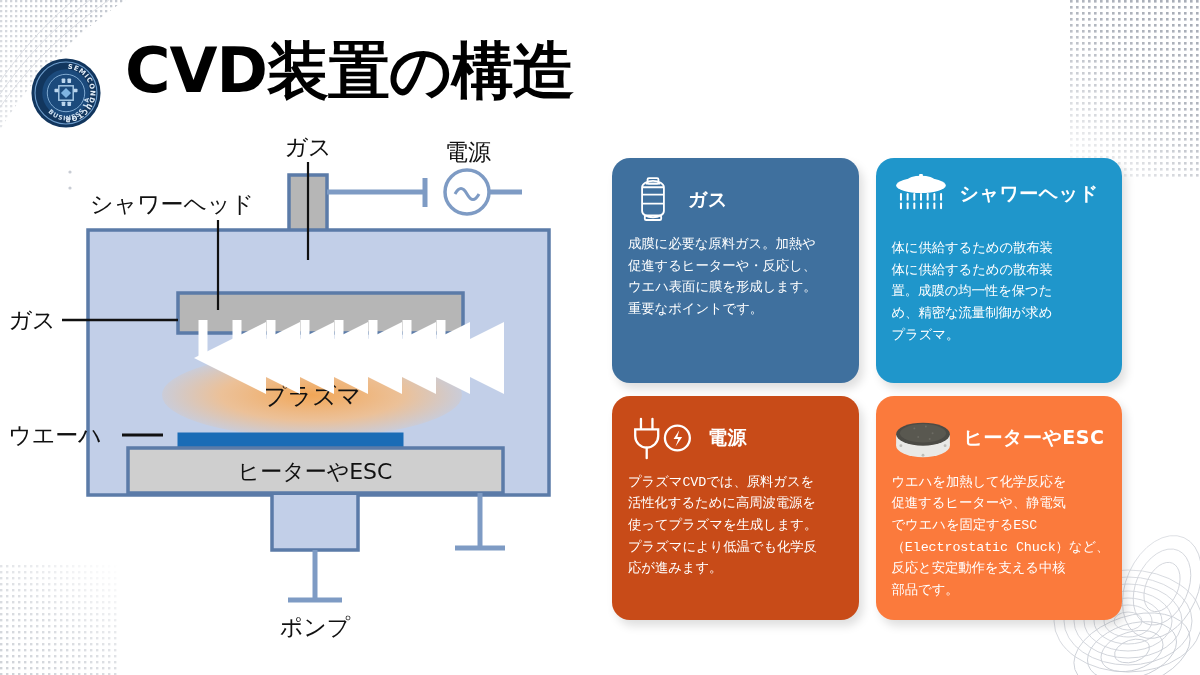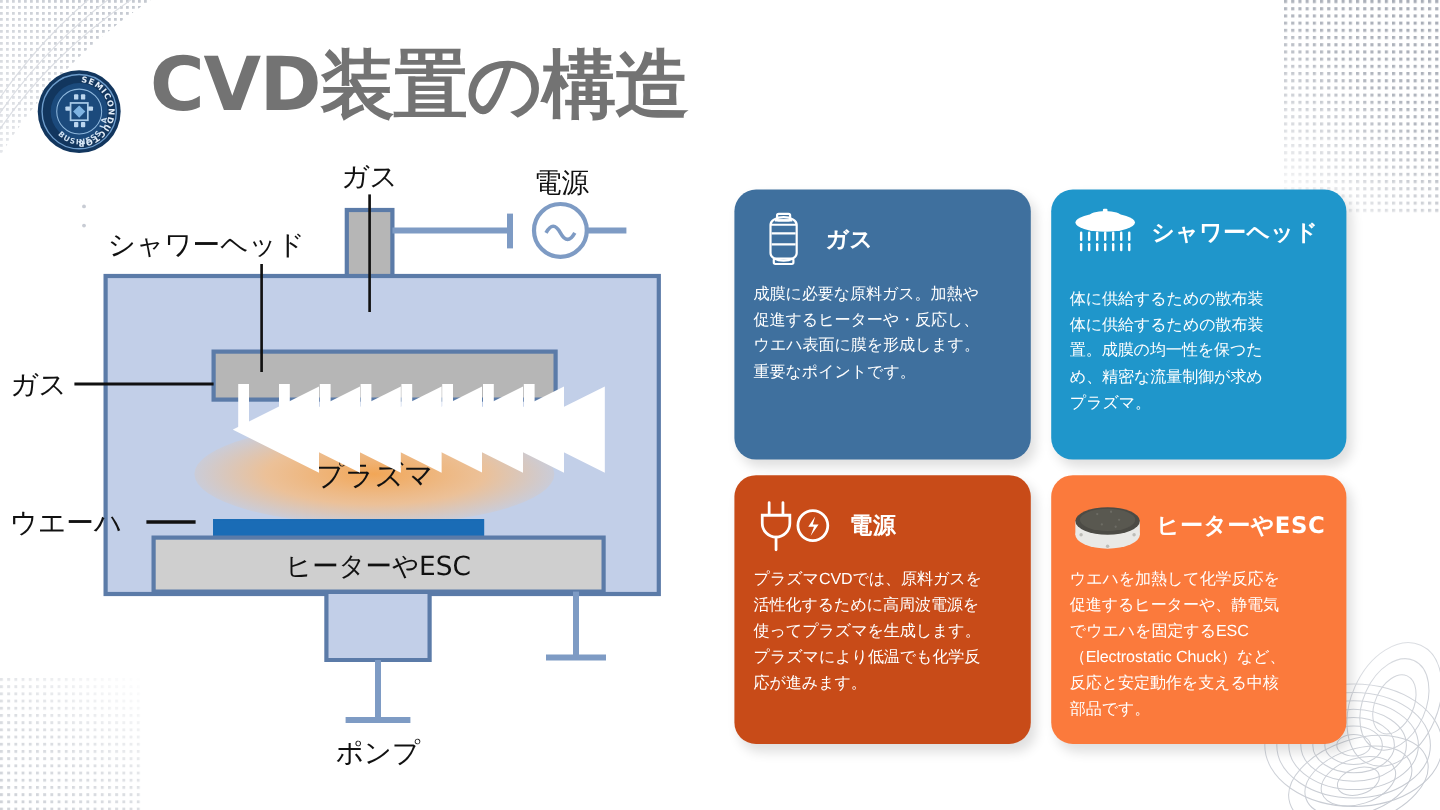--- a/index.html
+++ b/index.html
@@ -22,21 +22,21 @@
   #deco-br { right: 0; bottom: 0; width: 190px; height: 150px; opacity: .8; }
   #deco-bl { left: 0; bottom: 0; width: 120px; height: 110px; opacity: .55; }
 
   
   #logo {
     position: absolute; left: 30px; top: 57px;
     width: 72px; height: 72px;
   }
   #page-title {
     position: absolute; left: 125px; top: 38px;
-    font-size: 62px; font-weight: 700; color: #737373;
+    font-size: 62px; font-weight: 700; color: #000000;
     letter-spacing: -1px; line-height: 1.05;
     font-family: "DejaVu Sans", "Liberation Sans", sans-serif;
     white-space: nowrap;
   }
 
   
   #diagram { position: absolute; left: 0; top: 130px; width: 600px; height: 545px; }
 
   
   #cards {
@@ -65,21 +65,21 @@
   .card-icon { flex: none; width: 50px; height: 52px; display:flex; align-items:center; justify-content:center;}
   .card-title {
     font-size: 19px; font-weight: 700; letter-spacing: .5px;
     white-space: nowrap;
     font-family: "DejaVu Sans", "Liberation Sans", sans-serif;
   }
   .card-body {
     margin-top: 6px;
     font-size: 13.4px;
     line-height: 1.62;
-    font-family: Liberation Sans, sans-serif;
+    font-family: Liberation Mono, monospace;
     letter-spacing: -.1px;
   }
   #card-gas        { background: #3f709e; }
   #card-showerhead { background: #1f96cb; }
   #card-power      { background: #c84b18; }
   #card-heater     { background: #fb7a3c; }
 
   #card-showerhead .card-head { height: 44px; }
   #card-showerhead .card-body { margin-top: 22px; }
   #card-heater .card-title { font-size: 19px; }

